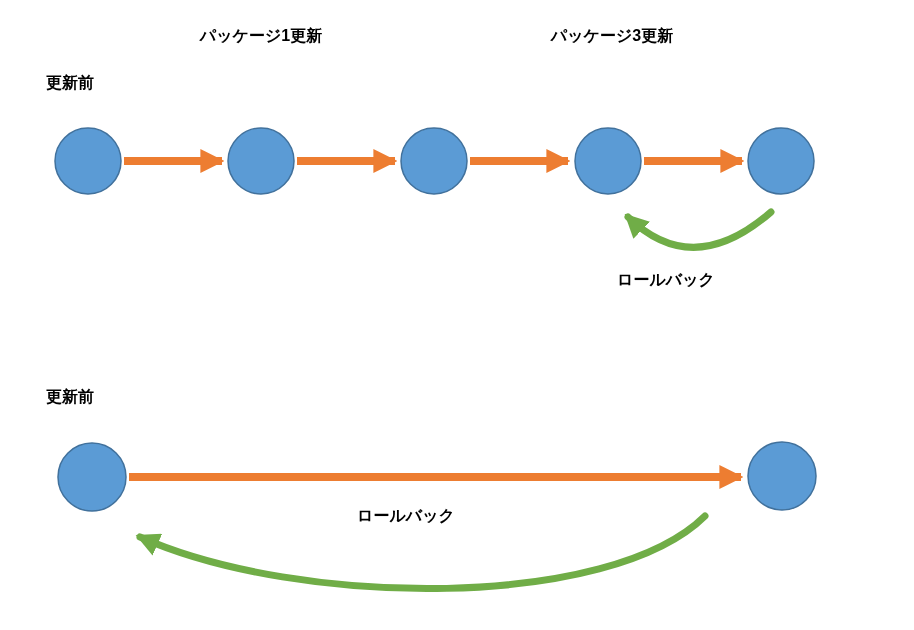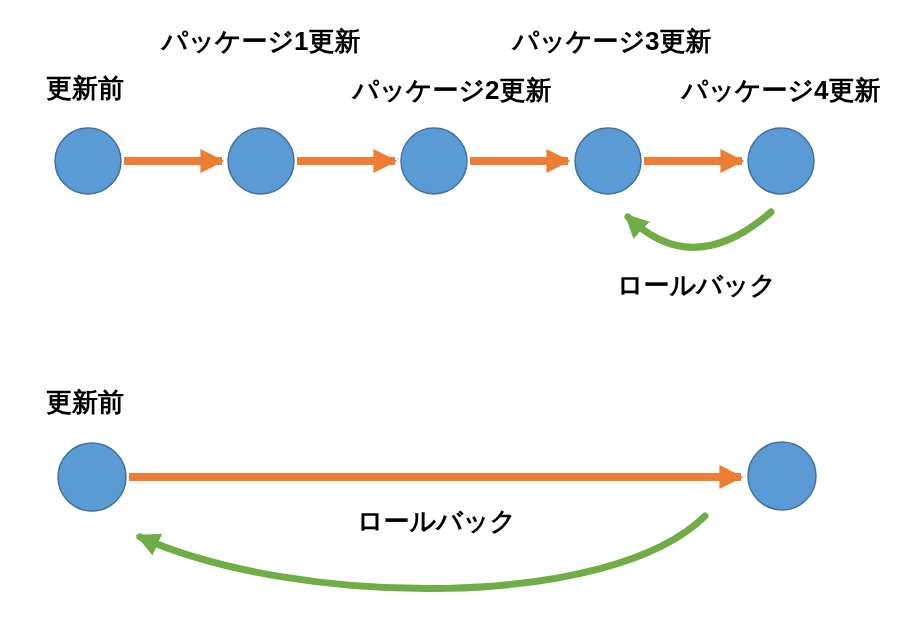--- a/index.html
+++ b/index.html
@@ -20,21 +20,21 @@
     font-family: "Liberation Sans", "DejaVu Sans", sans-serif;
   }
   .shapes { position: absolute; left: 0; top: 0; }
   .node { fill: var(--node-fill); stroke: var(--node-border); stroke-width: 1.5px; }
   .oline { stroke: var(--arrow-orange); stroke-width: 8px; fill: none; }
   .ohead { fill: var(--arrow-orange); }
   .gpath { stroke: var(--arrow-green); stroke-width: 7px; fill: none; stroke-linecap: round; }
   .ghead { fill: var(--arrow-green); }
   .label {
     position: absolute;
-    font-size: 26px;
+    font-size: 16px;
     font-weight: bold;
     line-height: 1.15;
     color: var(--text-color);
     white-space: nowrap;
   }
   .centered { transform: translateX(-50%); }
 </style>
 </head>
 <body>
 
@@ -70,21 +70,19 @@
 
       <circle class="node" cx="92" cy="477" r="34"></circle>
       <circle class="node" cx="782" cy="476" r="34"></circle>
 
       <path class="gpath" d="M 705 516 C 610 610 300 608 140 537" marker-end="url(#gArrowHead)"></path>
     </g>
   </svg>
 
   <div class="label" style="left:46px; top:74px;">更新前</div>
   <div class="label centered" style="left:261px; top:27px;">パッケージ1更新</div>
-  <div class="label centered" style="left:452px; top:76px;">パッケージ2更新</div>
   <div class="label centered" style="left:612px; top:27px;">パッケージ3更新</div>
-  <div class="label centered" style="left:781px; top:76px;">パッケージ4更新</div>
   <div class="label" style="left:617px; top:271px;">ロールバック</div>
 
   <div class="label" style="left:46px; top:388px;">更新前</div>
   <div class="label" style="left:357px; top:507px;">ロールバック</div>
 
 </div>
 
 </body></html>

